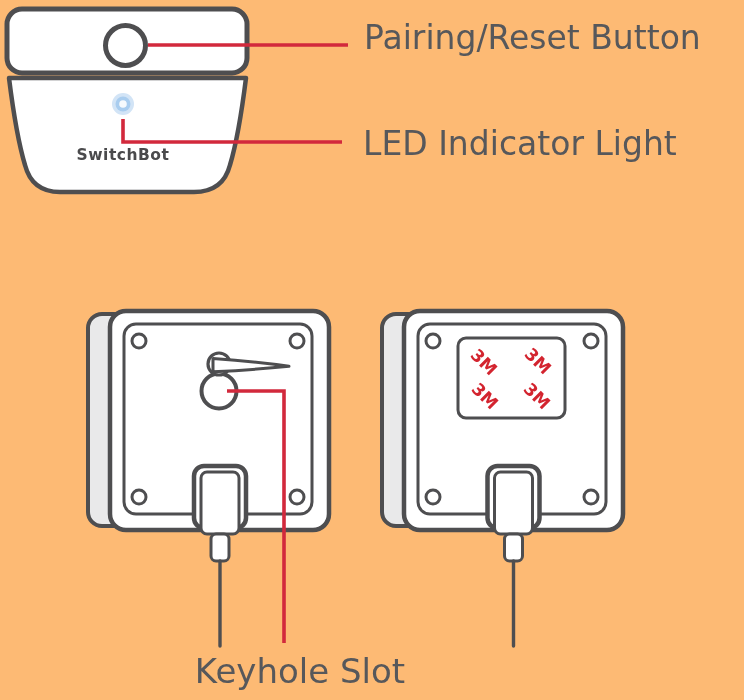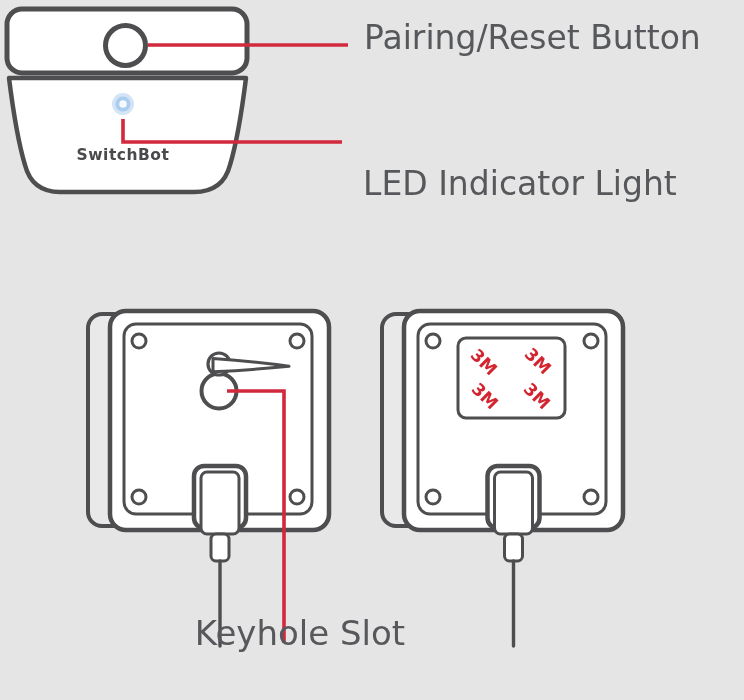--- a/index.html
+++ b/index.html
@@ -1,19 +1,19 @@
 <!DOCTYPE html>
 <html><head>
 <meta charset="utf-8">
 <style>
   html,body{margin:0;padding:0;background:#ffffff;}
   #stage{
     position:relative;
     width:744px;height:700px;
-    background:#e5e5e5;
+    background:#fdba74;
     overflow:hidden;
     font-family:"DejaVu Sans", sans-serif;
   }
   #lineart{position:absolute;left:0;top:0;width:744px;height:700px;}
   .callout-label{
     position:absolute;
     font-size:33px;
     line-height:1.2;
     color:#57585b;
     white-space:nowrap;
@@ -31,21 +31,21 @@
   .adhesive-text{
     position:absolute;
     font-size:17px;
     font-weight:800;
     color:#d3242f;
     transform:translate(-50%,-50%) rotate(45deg);
     white-space:nowrap;
   }
   .keyhole-label{
     position:absolute;
-    left:300px;top:613px;
+    left:300px;top:651px;
     transform:translateX(-50%);
     font-size:34px;
     color:#57585b;
     white-space:nowrap;
   }
 </style>
 </head>
 <body>
 
 <div id="stage">
@@ -105,21 +105,21 @@
 
     <g fill="none" stroke="#d2293c" stroke-width="3.6">
       <path d="M148,45 H348"></path>
       <path d="M123,119 V142 H342"></path>
       <path d="M227,391 H284 V643"></path>
     </g>
   </svg>
 
   <div class="callout-label" style="left:364px;top:18px;">Pairing/Reset Button</div>
 
-  <div class="callout-label" style="left:363px;top:124px;margin-top:40px;">LED Indicator Light</div>
+  <div class="callout-label" style="left:363px;top:124px;">LED Indicator Light</div>
 
   <div class="brand-logo">SwitchBot</div>
 
   <span class="adhesive-text" style="left:484px;top:362px;">3M</span>
   <span class="adhesive-text" style="left:538px;top:361px;">3M</span>
   <span class="adhesive-text" style="left:485px;top:396px;">3M</span>
   <span class="adhesive-text" style="left:537px;top:396px;">3M</span>
 
   <div class="keyhole-label">Keyhole Slot</div>
 

